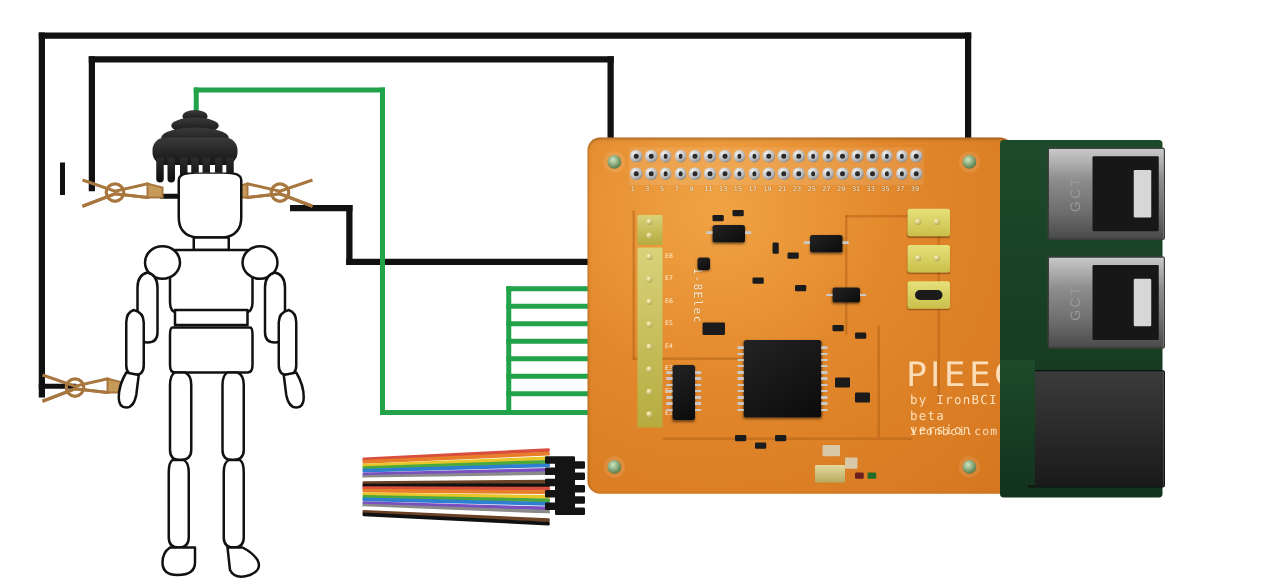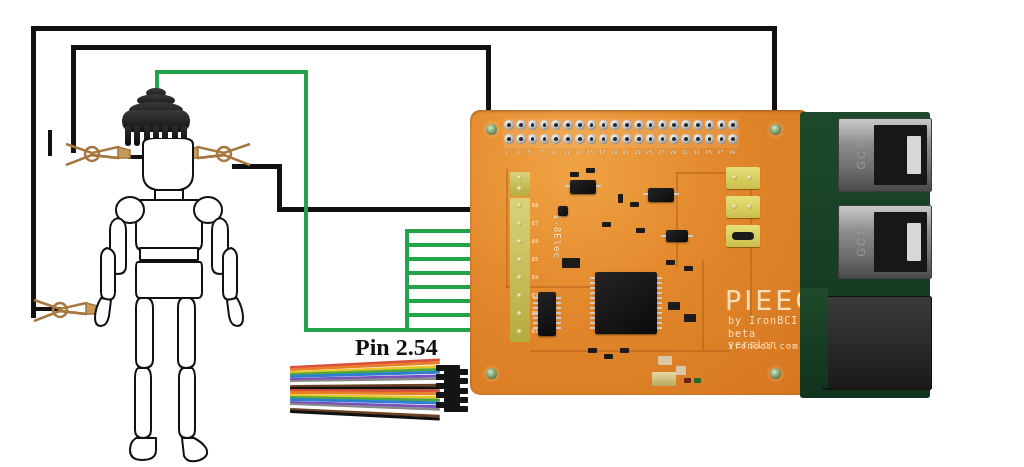--- a/index.html
+++ b/index.html
@@ -480,15 +480,14 @@
         <div class="conn" style="left: 154px; top: 12.3947px; width: 24px; height: 6px;"></div>
         <div class="conn" style="left: 146px; top: 17.0263px; width: 24px; height: 6px;"></div>
         <div class="conn" style="left: 154px; top: 21.6579px; width: 24px; height: 6px;"></div>
         <div class="conn" style="left: 146px; top: 26.2895px; width: 24px; height: 6px;"></div>
         <div class="conn" style="left: 154px; top: 30.9211px; width: 24px; height: 6px;"></div>
         <div class="conn" style="left: 146px; top: 35.5526px; width: 24px; height: 6px;"></div>
         <div class="conn" style="left: 154px; top: 40.1842px; width: 24px; height: 6px;"></div>
       </div>
   </div>
 
-  <div class="pinlabel" style="left:355px;top:334px;font-size:24px;">Pin 2.54</div>
 
 </div>
 
 </body></html>

